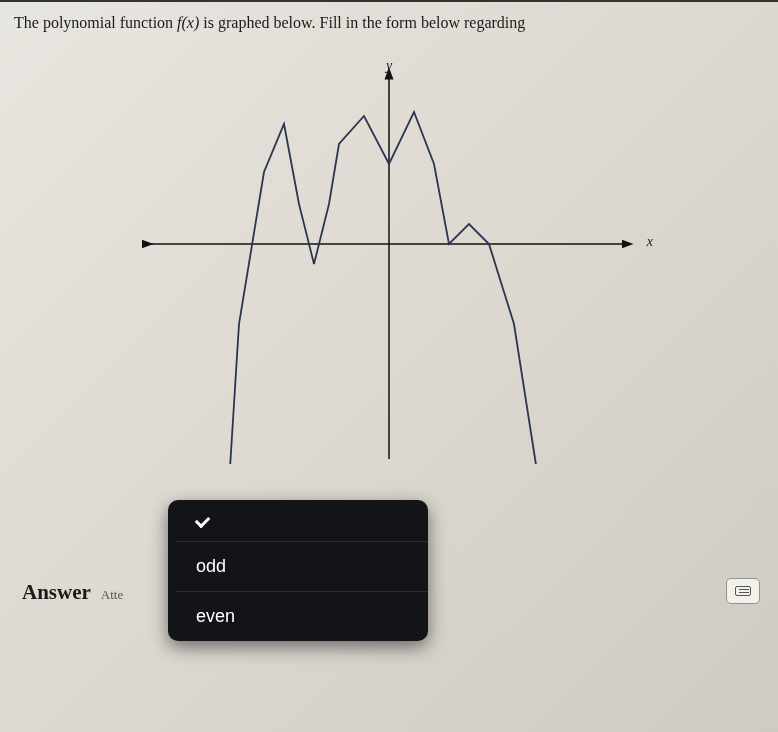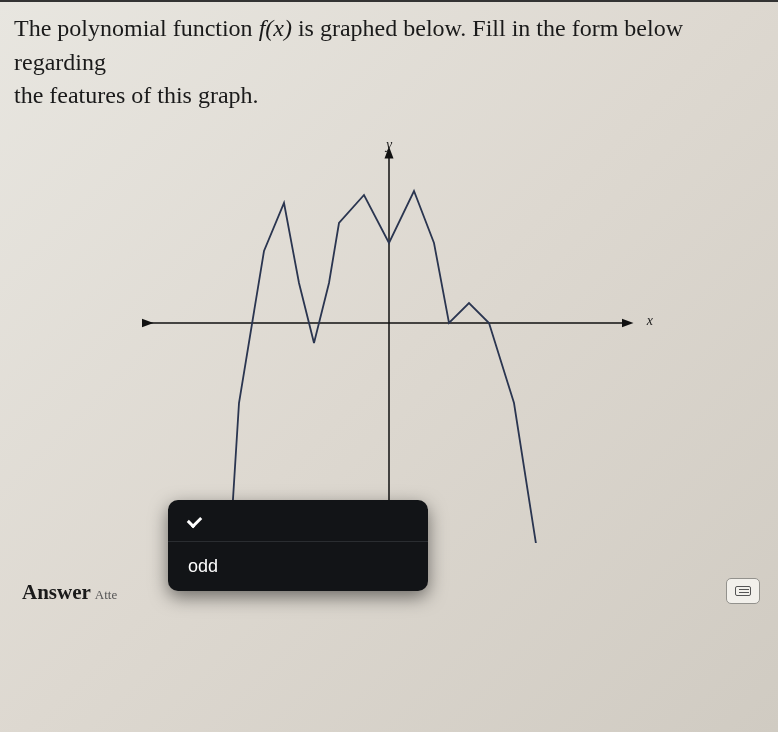--- a/index.html
+++ b/index.html
@@ -12,21 +12,21 @@
     position: relative;
     overflow: hidden;
   }
   .top-strip {
     height: 2px;
     background: #333;
     width: 100%;
   }
   .prompt {
     padding: 10px 14px 0 14px;
-    font-size: 24px;
+    font-size: 16px;
     line-height: 1.4;
   }
   .fx { font-style: italic; }
   .graph-area {
     position: relative;
     width: 500px;
     height: 400px;
     margin: 30px auto 0 auto;
   }
   .axis-label-y {
@@ -49,20 +49,21 @@
     position: absolute;
     left: 168px;
     top: 500px;
     width: 260px;
     background: #121417;
     border-radius: 10px;
     box-shadow: 0 6px 18px rgba(0,0,0,0.5);
     color: #fff;
     overflow: hidden;
     z-index: 10;
+    padding-left: 8px;
   }
   .dropdown-row {
     padding: 14px 20px;
     font-size: 18px;
     font-family: -apple-system, Helvetica, Arial, sans-serif;
     border-bottom: 1px solid #2a2d31;
     cursor: pointer;
   }
   .dropdown-row:last-child { border-bottom: none; }
   .dropdown-row.check {
@@ -93,20 +94,21 @@
     top: 580px;
     font-family: Georgia, serif;
   }
   .answer-label {
     font-weight: bold;
     font-size: 21px;
   }
   .attempt-label {
     font-size: 13px;
     color: #555;
+    margin-left: 6px;
   }
   .keypad-btn {
     position: absolute;
     right: 18px;
     top: 578px;
     width: 34px;
     height: 26px;
     border: 1px solid #93928d;
     border-radius: 5px;
     background: #f2f0eb;
@@ -177,21 +179,20 @@
   }
   .period { margin-left:2px;}
 </style>
 </head>
 <body>
 
 <div class="top-strip"></div>
 
 <div class="prompt">
   <span>The polynomial function </span><span class="fx">f(x)</span><span> is graphed below. Fill in the form below regarding</span><br>
-  <span>the features of this graph.</span>
 </div>
 
 <div class="graph-area">
   <span class="axis-label-y">y</span>
   <span class="axis-label-x">x</span>
   <svg viewBox="0 0 500 400" width="500" height="400">
 
     <defs>
       <marker id="arr" markerWidth="10" markerHeight="10" refX="5" refY="5" orient="auto">
         <path d="M0,2 L8,5 L0,8 Z" fill="#111"></path>
@@ -205,20 +206,23 @@
 </div>
 
 <div class="dropdown-popup">
   <div class="dropdown-row check">
     <span class="check-icon"></span>
     <span></span>
   </div>
   <div class="dropdown-row">
     <span>odd</span>
   </div>
+  <div class="dropdown-row">
+    <span>even</span>
+  </div>
 </div>
 
 <div class="answer-sec">
   <span class="answer-label">Answer</span>
   <span class="attempt-label">Atte</span>
 </div>
 
 <div class="keypad-btn">
   <span class="keypad-inner"></span>
 </div>

